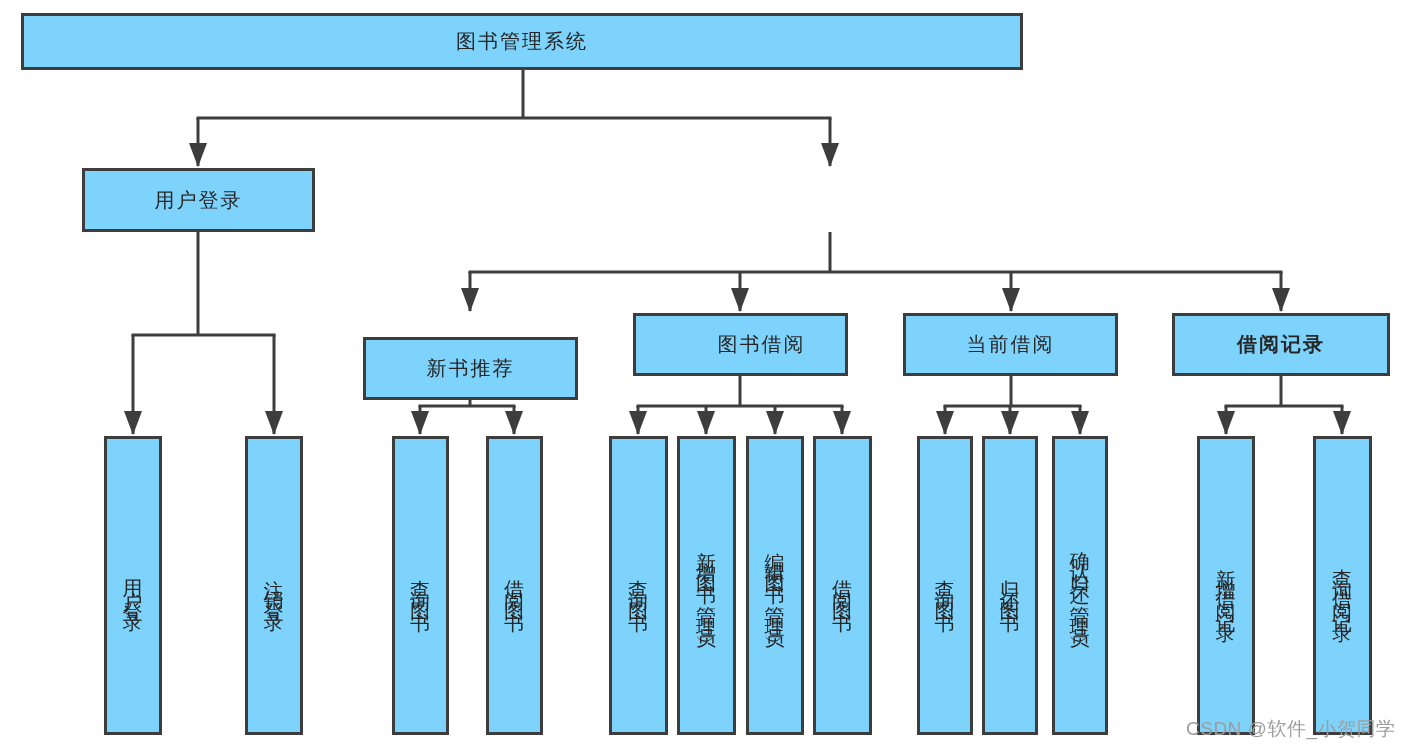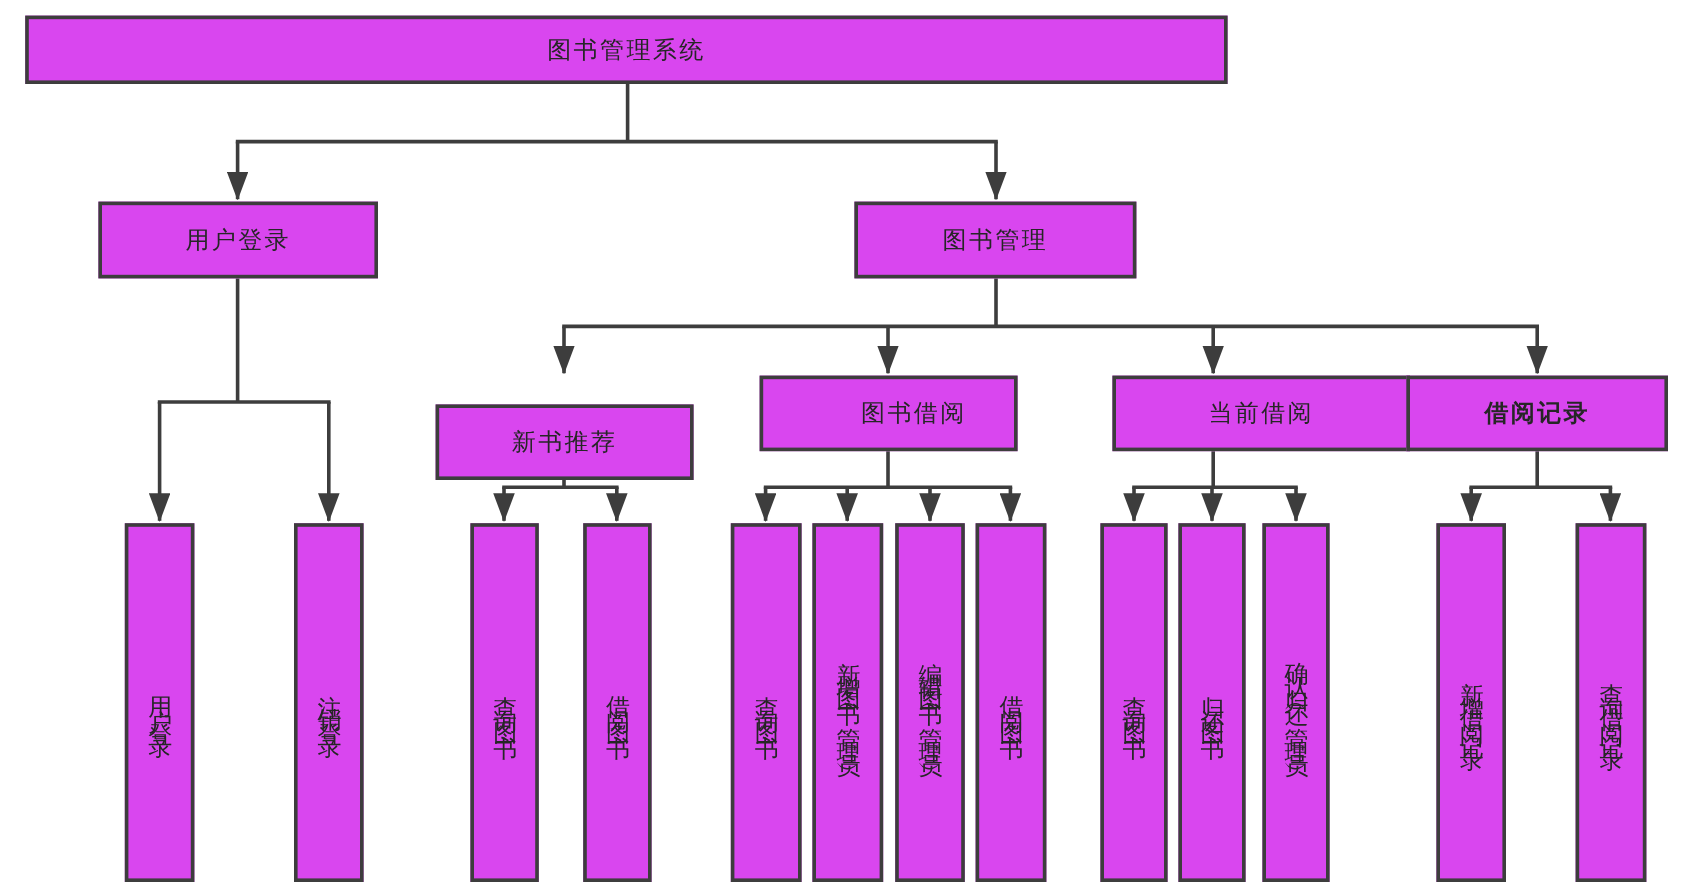--- a/index.html
+++ b/index.html
@@ -7,21 +7,21 @@
     position:relative;
     width:1405px; height:747px;
     background:#ffffff;
     font-family:"Liberation Sans","DejaVu Sans",sans-serif;
     overflow:hidden;
   }
   .wires { position:absolute; left:0; top:0; width:1405px; height:747px; }
   .node {
     position:absolute;
     box-sizing:border-box;
-    background:#d946ef;
+    background:#7dd3fc;
     border:3px solid #3d3d3d;
     display:flex; align-items:center; justify-content:center;
     color:#262626;
   }
   .hnode span {
     font-size:20px;
     letter-spacing:2px;
     white-space:nowrap;
   }
   .leaf span {
@@ -33,21 +33,21 @@
     white-space:nowrap;
   }
   
   #n-root  { left:21px;  top:13px;  width:1002px; height:57px; }
   
   #n-login { left:82px;  top:168px; width:233px;  height:64px; }
   #n-mgmt  { left:712px; top:168px; width:235px;  height:64px; }
   
   #n-newbook { left:363px;  top:313px; width:215px; height:63px;margin-top:24px; }
   #n-borrow  { left:633px;  top:313px; width:215px; height:63px;padding-left:42px; }
-  #n-current { left:903px;  top:313px; width:248px; height:63px;margin-left:24px; }
+  #n-current { left:903px;  top:313px; width:215px; height:63px; }
   #n-record  { left:1172px; top:313px; width:218px; height:63px;font-weight:bold; }
   
   .leaf { top:436px; height:299px; }
   #l0  { left:104px;  width:58px; }
   #l1  { left:245px;  width:58px; }
   #l2  { left:392px;  width:57px; }
   #l3  { left:486px;  width:57px; }
   #l4  { left:609px;  width:59px; }
   #l5  { left:677px;  width:59px; }
   #l6  { left:746px;  width:58px; }
@@ -134,23 +134,20 @@
     </g>
   </svg>
 
   <div id="n-root" class="node hnode">
     <span>图书管理系统</span>
   </div>
 
   <div id="n-login" class="node hnode">
     <span>用户登录</span>
   </div>
-  <div id="n-mgmt" class="node hnode">
-    <span>图书管理</span>
-  </div>
 
   <div id="n-newbook" class="node hnode">
     <span>新书推荐</span>
   </div>
   <div id="n-borrow" class="node hnode">
     <span>图书借阅</span>
   </div>
   <div id="n-current" class="node hnode">
     <span>当前借阅</span>
   </div>
@@ -191,14 +188,15 @@
   <div id="l10" class="node leaf">
     <span>确认归还（管理员）</span>
   </div>
   <div id="l11" class="node leaf">
     <span>新增借阅记录</span>
   </div>
   <div id="l12" class="node leaf">
     <span>查询借阅记录</span>
   </div>
 
+  <div class="watermark">CSDN @软件_小贺同学</div>
 
 </div>
 
 </body></html>

